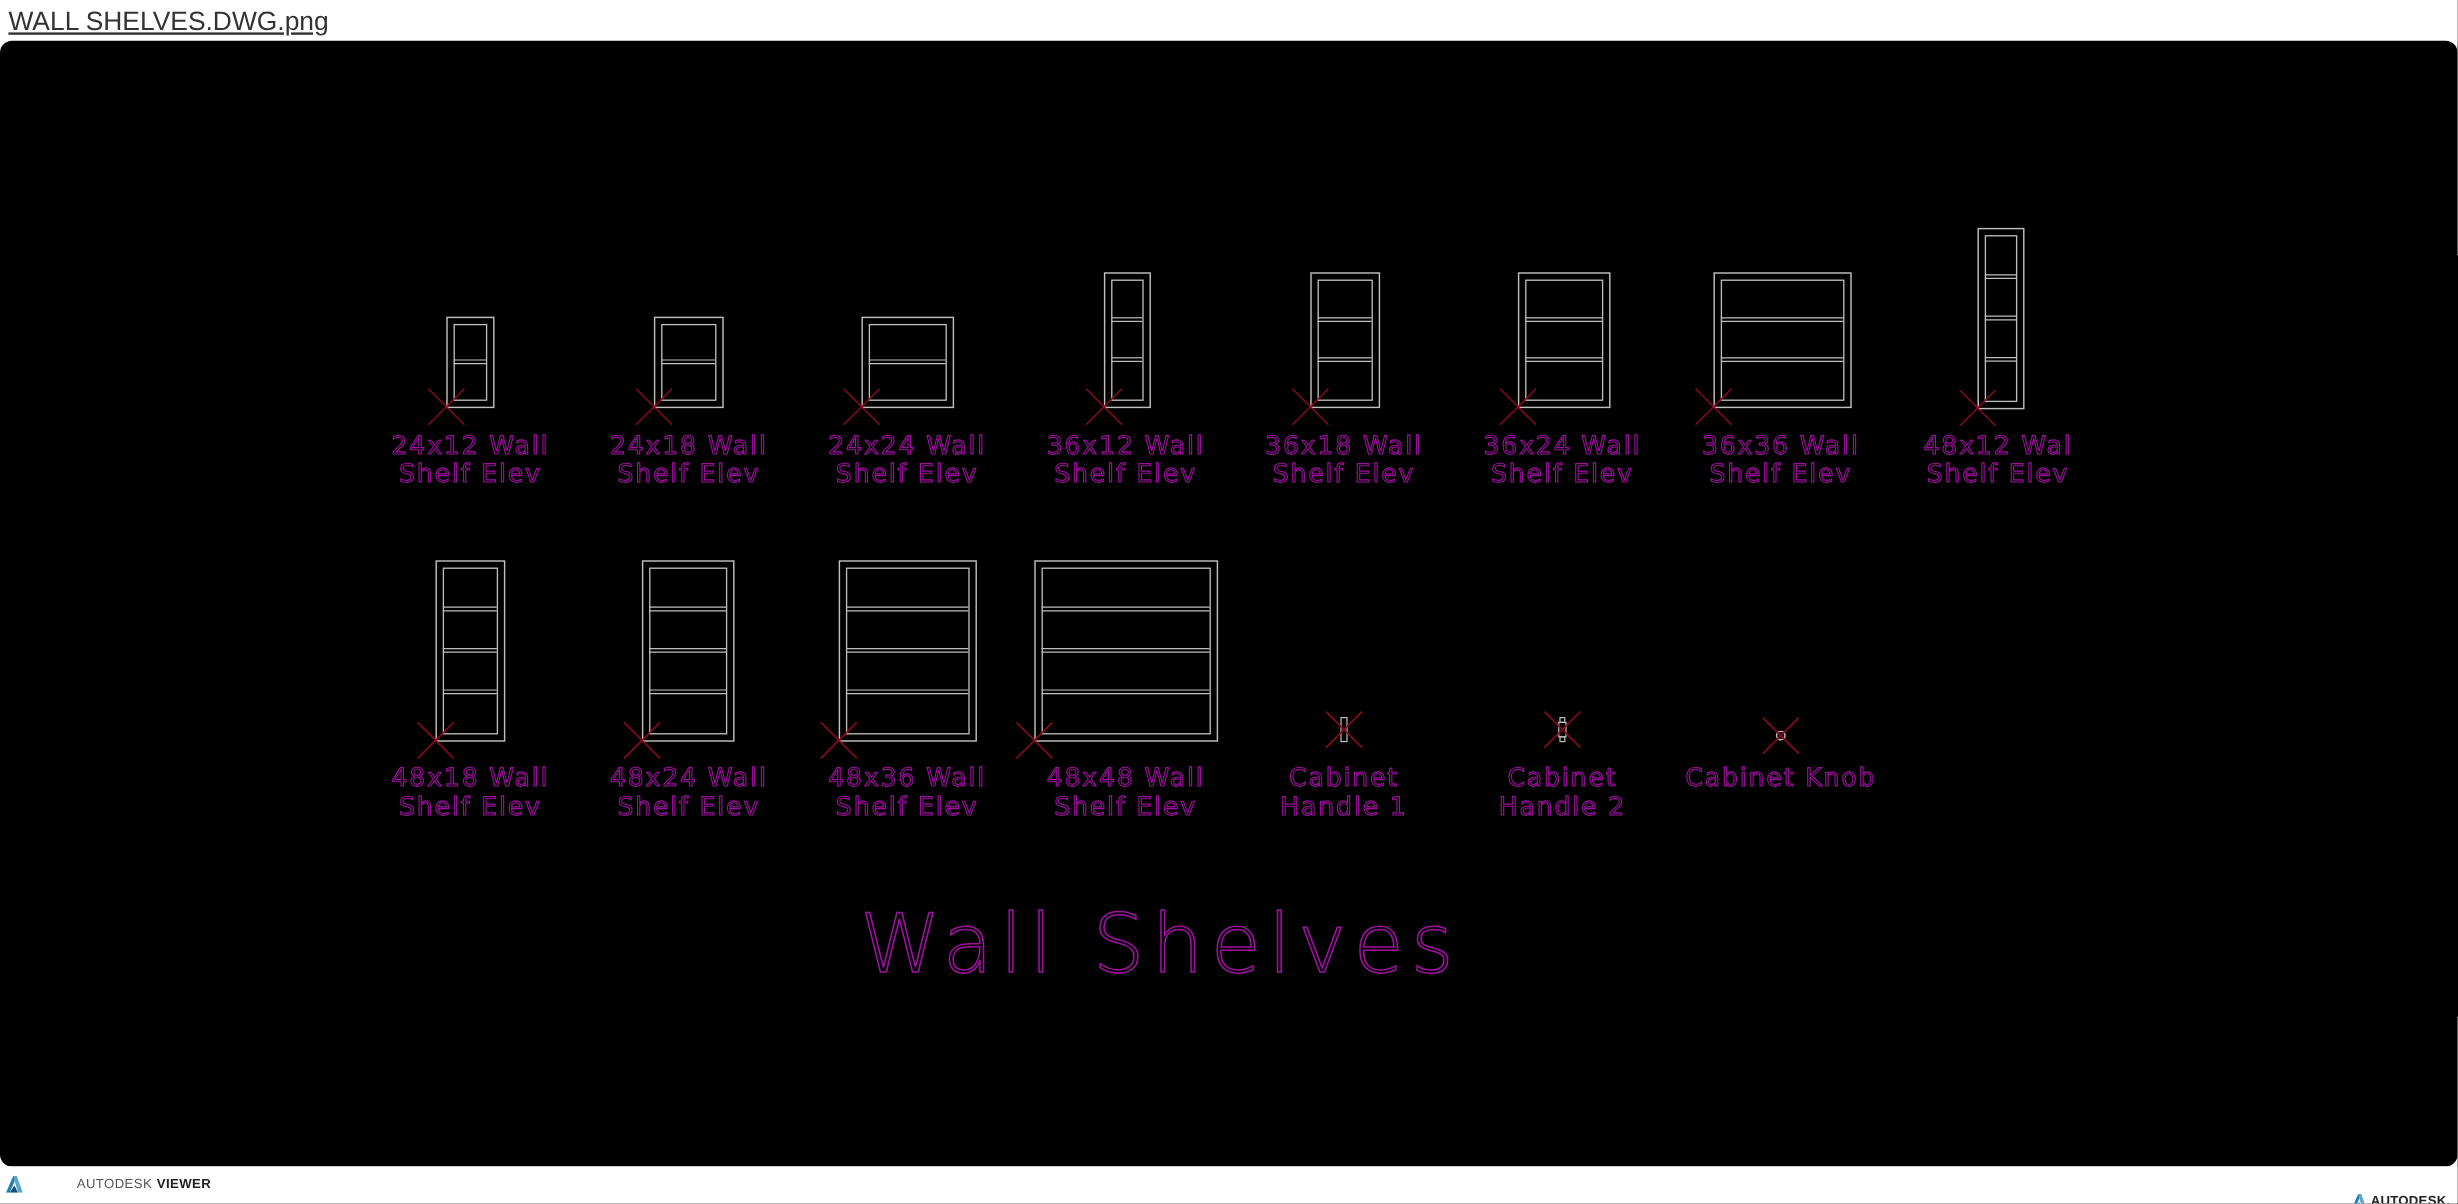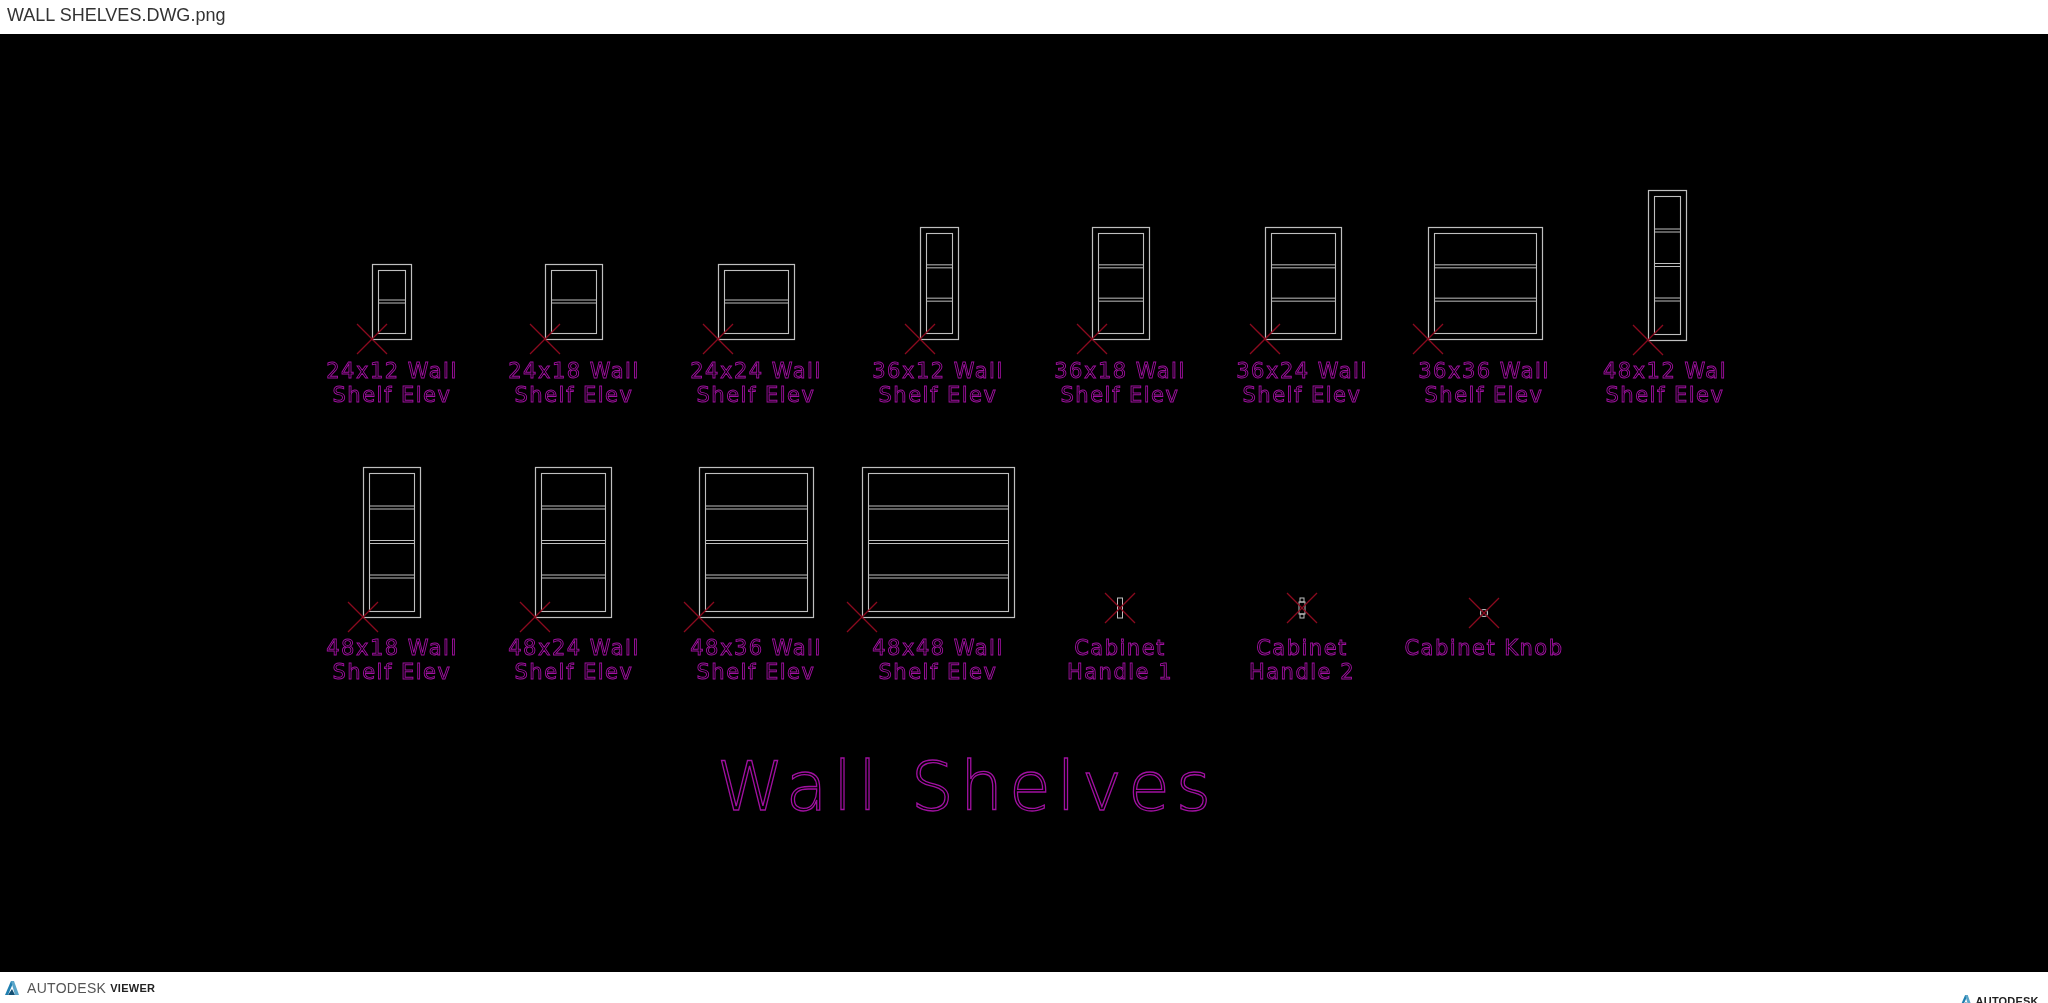--- a/index.html
+++ b/index.html
@@ -1,24 +1,24 @@
 <!DOCTYPE html>
 <html><head>
 <meta charset="utf-8">
 <style>
   html, body { margin:0; padding:0; }
   body { width:2048px; height:1003px; overflow:hidden; background:#ffffff; font-family:"Liberation Sans", sans-serif; position:relative; }
   .titlebar { position:absolute; left:0; top:0; width:2048px; height:34px; background:#ffffff; }
-  .titlebar .title { position:absolute; left:7px; top:5px; font-size:18px; color:#333333; letter-spacing:0; }
-  .canvas { position:absolute; left:0; top:34px; width:2048px; height:938px; background:#000000; overflow:hidden; }
+  .titlebar .title { position:absolute; left:7px; top:5px; font-size:22px; color:#333333; letter-spacing:0;text-decoration:underline; }
+  .canvas { position:absolute; left:0; top:34px; width:2048px; height:938px; background:#000000; overflow:hidden;border-radius:10px; }
   .canvas svg { position:absolute; left:0; top:-34px; width:2048px; height:1003px; }
   .footer { position:absolute; left:0; top:972px; width:2048px; height:31px; background:#ffffff; }
   .footer .brand-left { position:absolute; left:5px; top:8px; display:flex; align-items:center; }
   .footer .logo { width:14px; height:14px; margin-right:8px; }
-  .footer .brand-text { font-size:14px; color:#555; letter-spacing:0.3px; }
+  .footer .brand-text { font-size:11px; color:#555; letter-spacing:0.3px;margin-left:37px; }
   .footer .brand-strong { font-size:11px; color:#222; font-weight:bold; margin-left:4px; letter-spacing:0.3px; }
   .footer .brand-right { position:absolute; right:6px; top:23px; display:flex; align-items:center; }
   .footer .brand-right .brand-right-text { font-size:11px; font-weight:bold; color:#222; letter-spacing:0.2px; }
 </style>
 </head>
 <body>
 
 <div class="titlebar">
   <span class="title">WALL SHELVES.DWG.png</span>
 </div>

